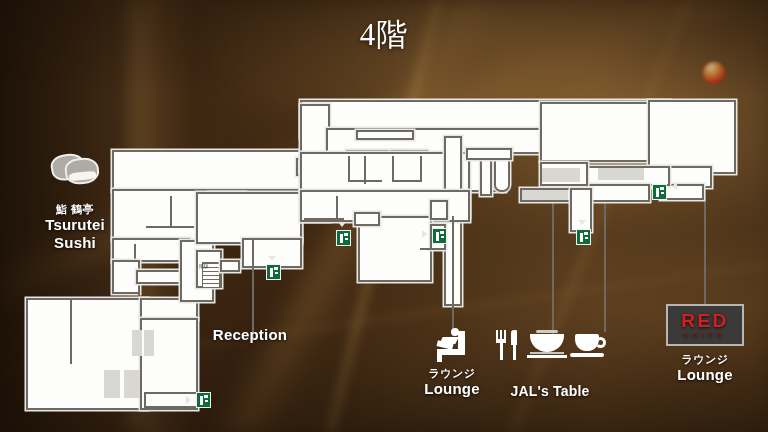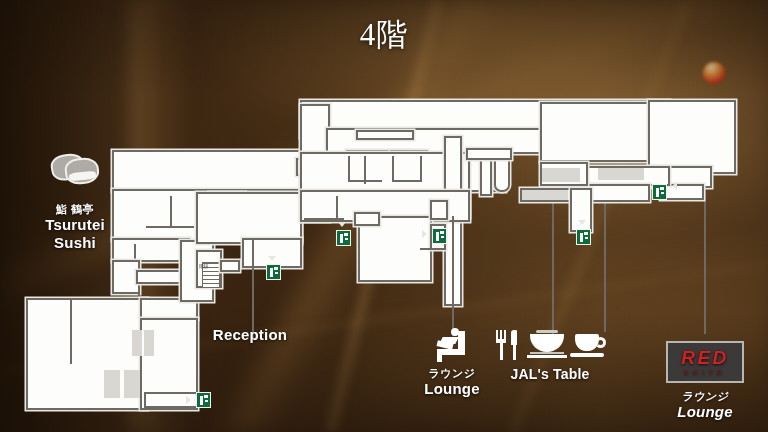--- a/index.html
+++ b/index.html
@@ -300,24 +300,24 @@
       <div class="fork"></div>
       <div class="knife"></div>
       <div class="steam"></div>
       <div class="bowl"></div>
       <div class="mat2"></div>
       <div class="mat"></div>
       <div class="cup"></div>
       <div class="handle"></div>
       <div class="saucer"></div>
     </div>
-    <div class="en sm" style="margin-top:4px;">JAL's Table</div>
-  </div>
-
-  <div class="lbl" style="left:654px;top:341px;width:102px;font-style:italic;">
+    <div class="en sm" style="margin-top:21px;">JAL's Table</div>
+  </div>
+
+  <div class="lbl" style="left:654px;top:304px;width:102px;">
     <div class="ico redbox">
       <div class="rd">RED</div>
       <div class="su">SUITE</div>
     </div>
     <div class="jp" style="margin-top:6px;">ラウンジ</div>
     <div class="en">Lounge</div>
   </div>
 
 </div>
 

